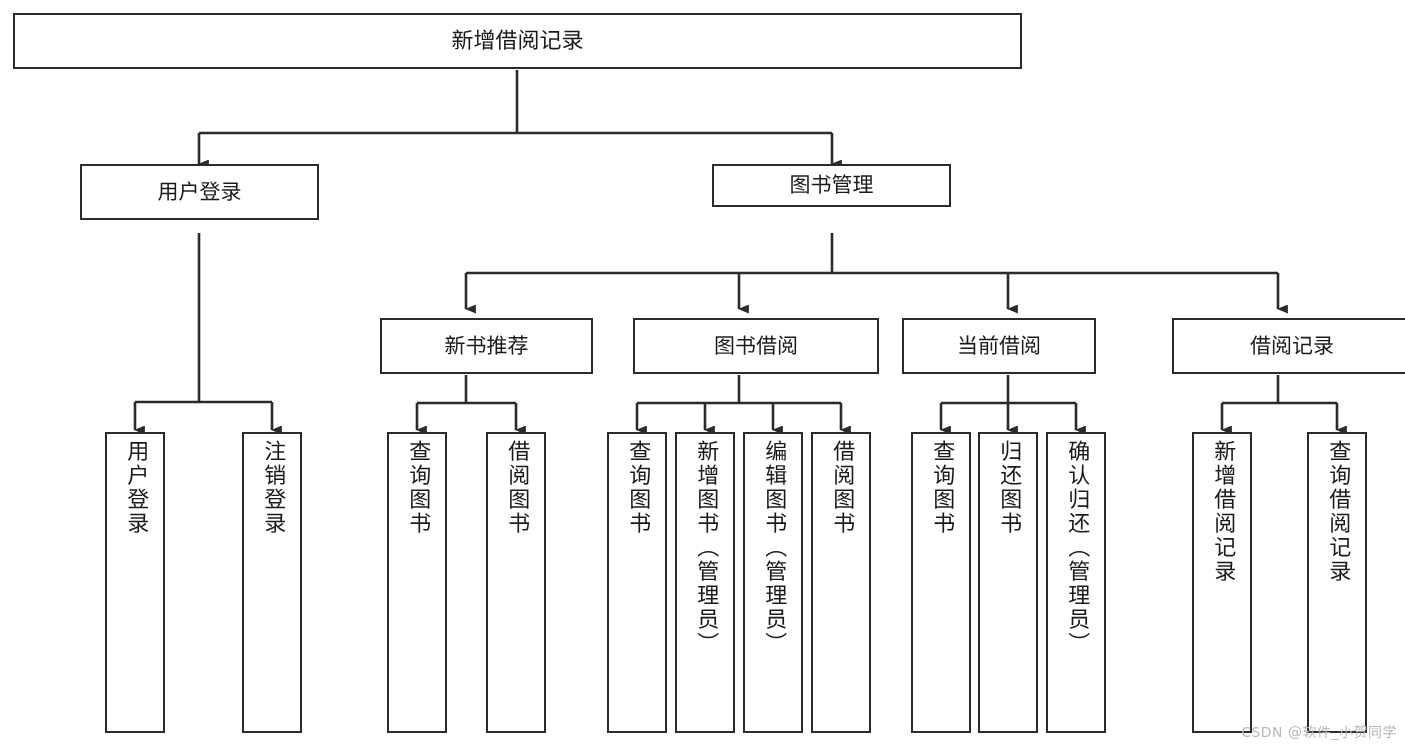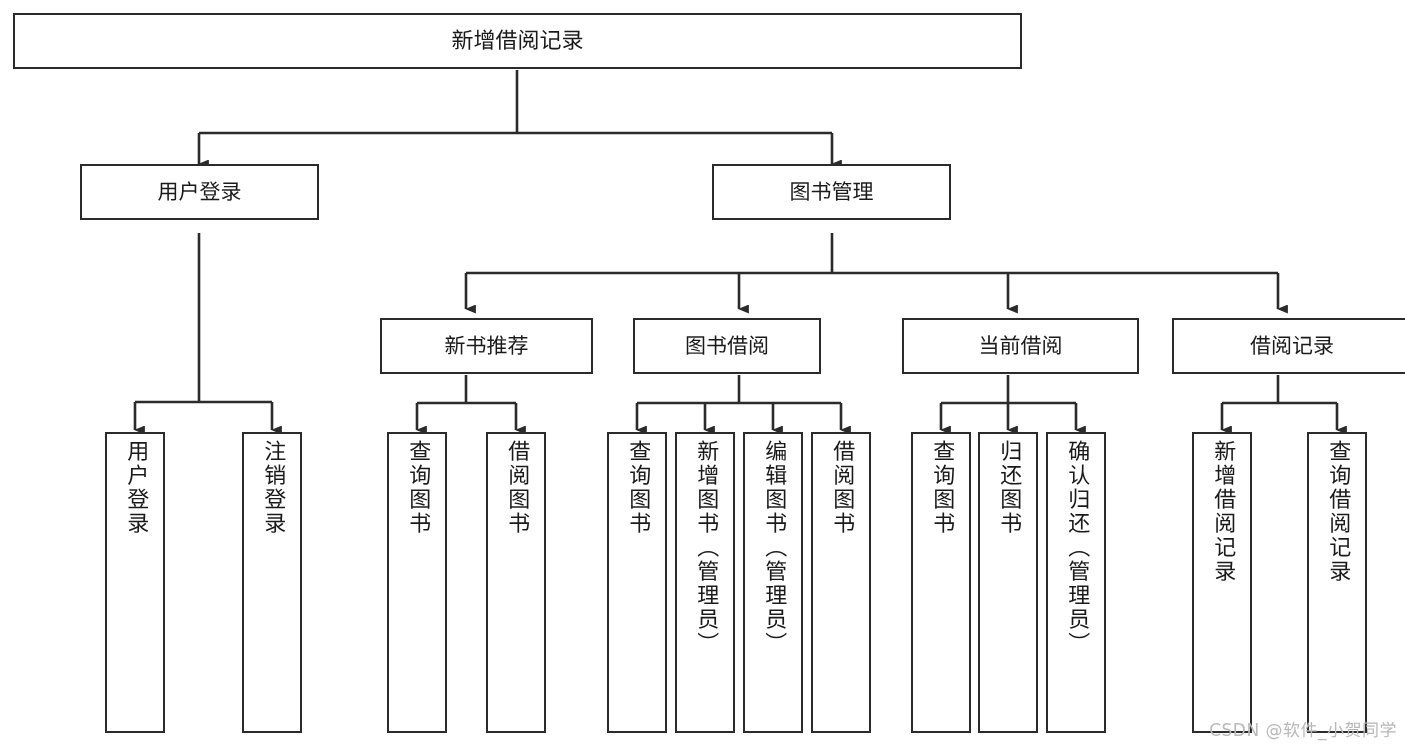--- a/index.html
+++ b/index.html
@@ -61,21 +61,21 @@
     text-orientation: upright;
     font-size: 22px;
     line-height: 1.12;
     letter-spacing: 2px;
     white-space: nowrap;
   }
   .watermark {
     position: absolute;
     right: 8px;
     bottom: 6px;
-    font-size: 17px;
+    font-size: 14px;
     color: #b9b9b9;
     letter-spacing: 0.5px;
     z-index: 5;
     white-space: nowrap;
   }
 </style>
 </head>
 <body>
 
 <div id="canvas">
@@ -130,31 +130,31 @@
     </g>
   </svg>
 
   <div class="node h root" style="left:13px; top:13px; width:1009px; height:56px;">
     <span class="node-label">新增借阅记录</span>
   </div>
 
   <div class="node h" style="left:80px; top:164px; width:239px; height:56px;">
     <span class="node-label">用户登录</span>
   </div>
-  <div class="node h" style="left:712px; top:164px; width:239px; height:56px;">
+  <div class="node h" style="left:712px; top:164px; width:239px; height:43px;">
     <span class="node-label">图书管理</span>
   </div>
 
   <div class="node h" style="left:360px; top:318px; width:213px; height:56px;margin-left:20px;">
     <span class="node-label">新书推荐</span>
   </div>
-  <div class="node h" style="left:633px; top:318px; width:188px; height:56px;">
+  <div class="node h" style="left:633px; top:318px; width:246px; height:56px;">
     <span class="node-label">图书借阅</span>
   </div>
-  <div class="node h" style="left:902px; top:318px; width:237px; height:56px;">
+  <div class="node h" style="left:902px; top:318px; width:194px; height:56px;">
     <span class="node-label">当前借阅</span>
   </div>
   <div class="node h" style="left:1172px; top:318px; width:240px; height:56px;">
     <span class="node-label">借阅记录</span>
   </div>
 
   <div class="node v" style="left:105px; top:432px; width:60px; height:301px;">
     <span class="node-label">用户登录</span>
   </div>
   <div class="node v" style="left:242px; top:432px; width:60px; height:301px;">

